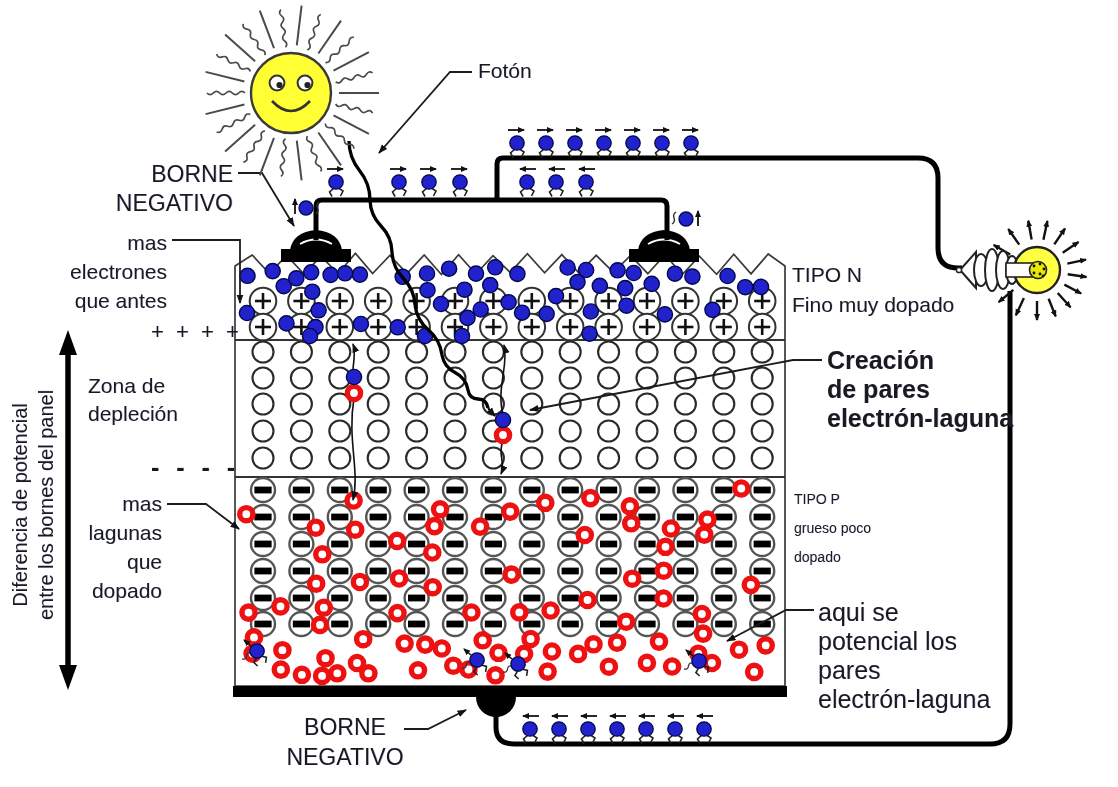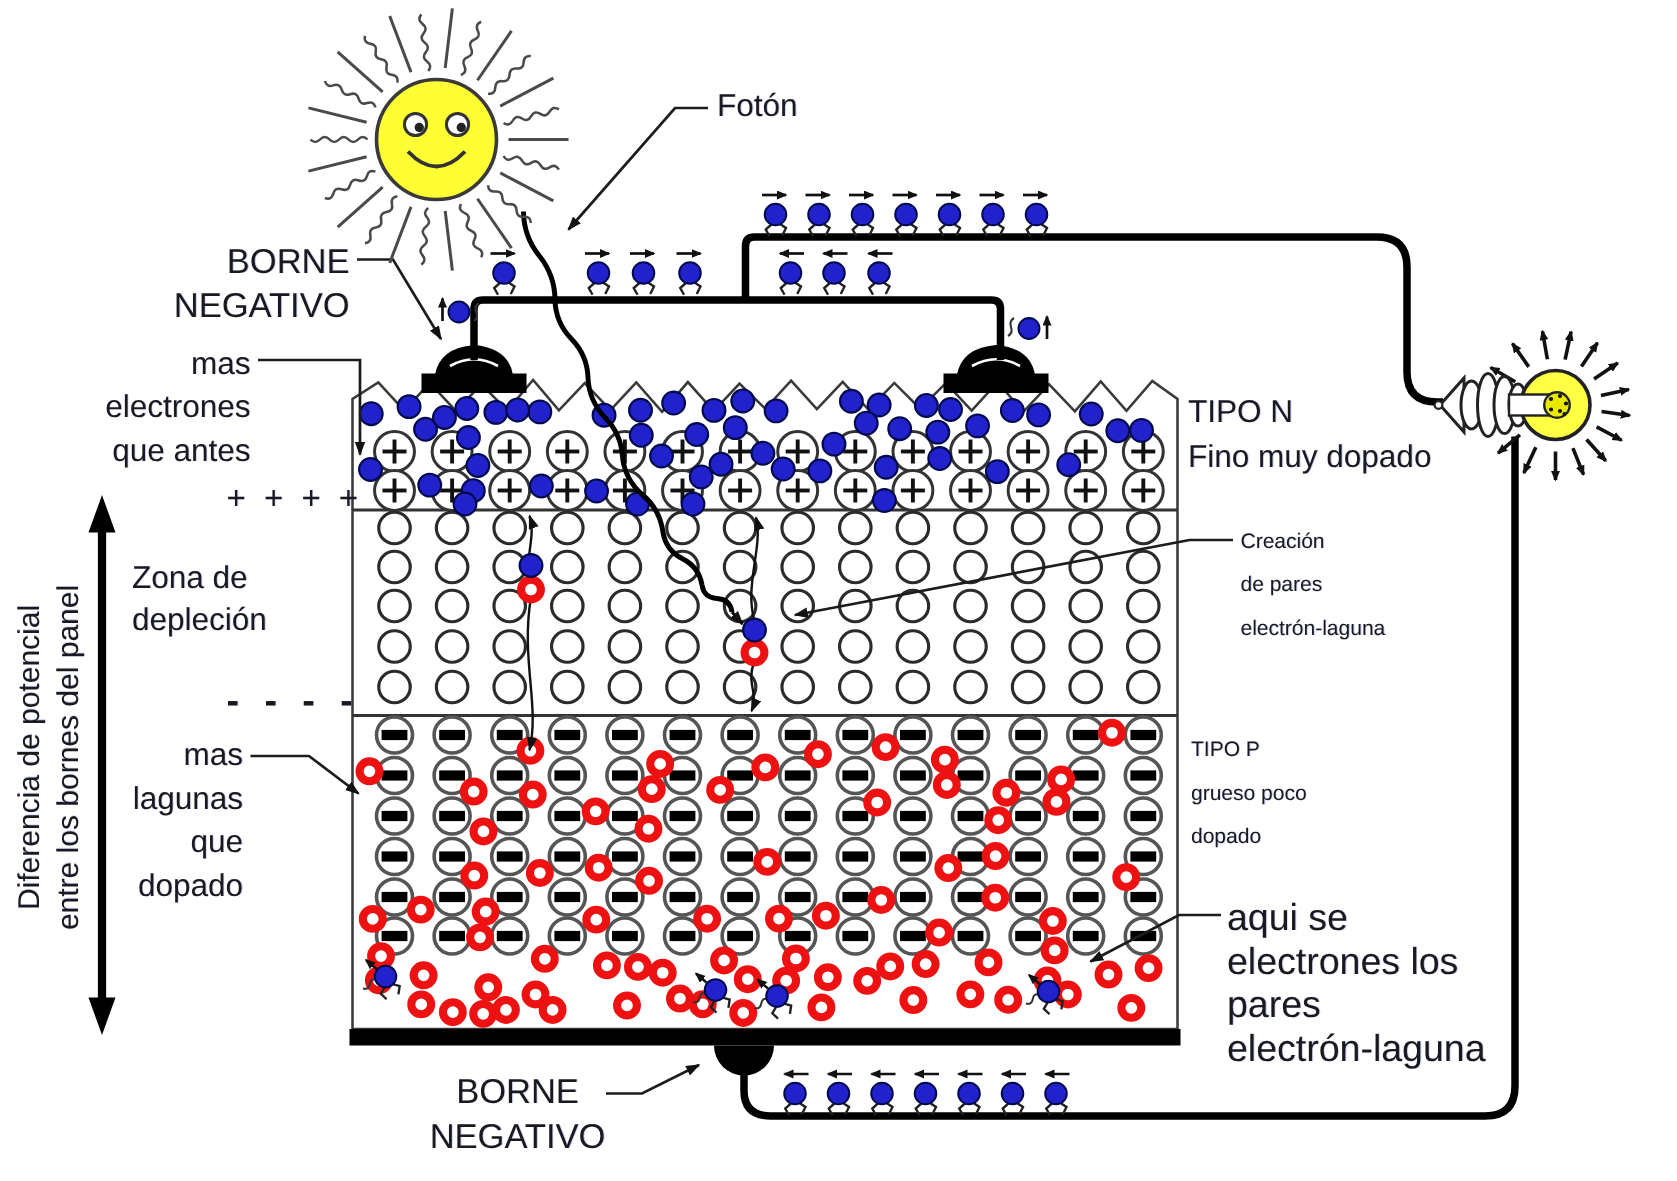--- a/index.html
+++ b/index.html
@@ -783,35 +783,35 @@
   <div class="lbl c vert" style="left:-146px;top:478px;width:360px;height:54px;font-size:20px;line-height:26px;">
     <div>Diferencia de potencial</div>
     <div>entre los bornes del panel</div>
   </div>
 
   <div class="lbl" style="left:792px;top:260px;font-size:21px;line-height:30px;">
     <div>TIPO N</div>
     <div>Fino muy dopado</div>
   </div>
 
-  <div class="lbl" style="left:827px;top:346px;font-size:14px;line-height:29px;">
+  <div class="lbl" style="left:827px;top:346px;font-size:25px;line-height:29px;font-weight:bold;">
     <div>Creación</div>
     <div>de pares</div>
     <div>electrón-laguna</div>
   </div>
 
   <div class="lbl" style="left:794px;top:485px;font-size:14px;line-height:29px;">
     <div>TIPO P</div>
     <div>grueso poco</div>
     <div>dopado</div>
   </div>
 
   <div class="lbl" style="left:818px;top:598px;font-size:25px;line-height:29px;">
     <div>aqui se</div>
-    <div>electrones los</div>
+    <div>potencial los</div>
     <div>pares</div>
     <div>electrón-laguna</div>
   </div>
 
   <div class="lbl c" style="left:265px;top:712px;width:160px;font-size:23px;line-height:30px;">
     <div>BORNE</div>
     <div>NEGATIVO</div>
   </div>
 </div>
 

